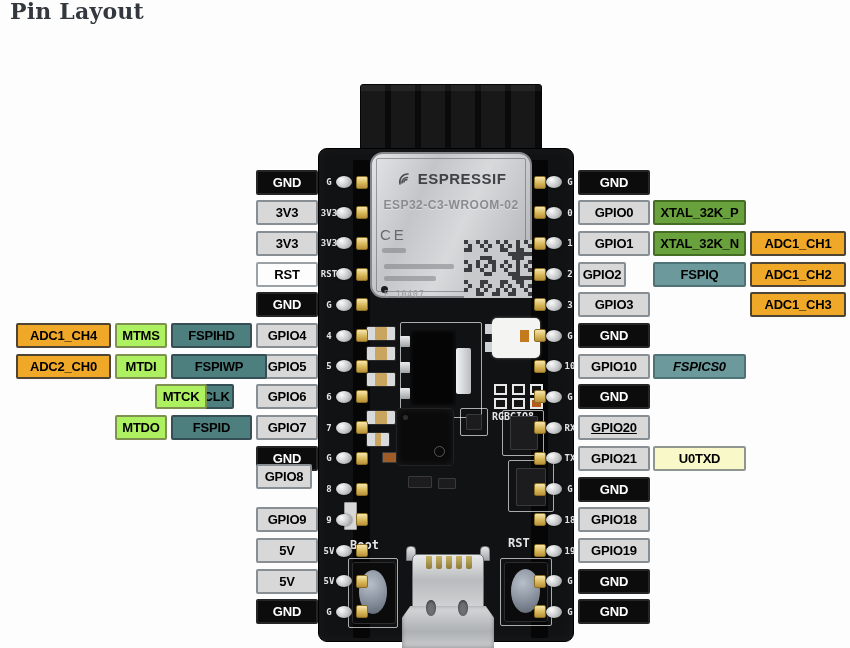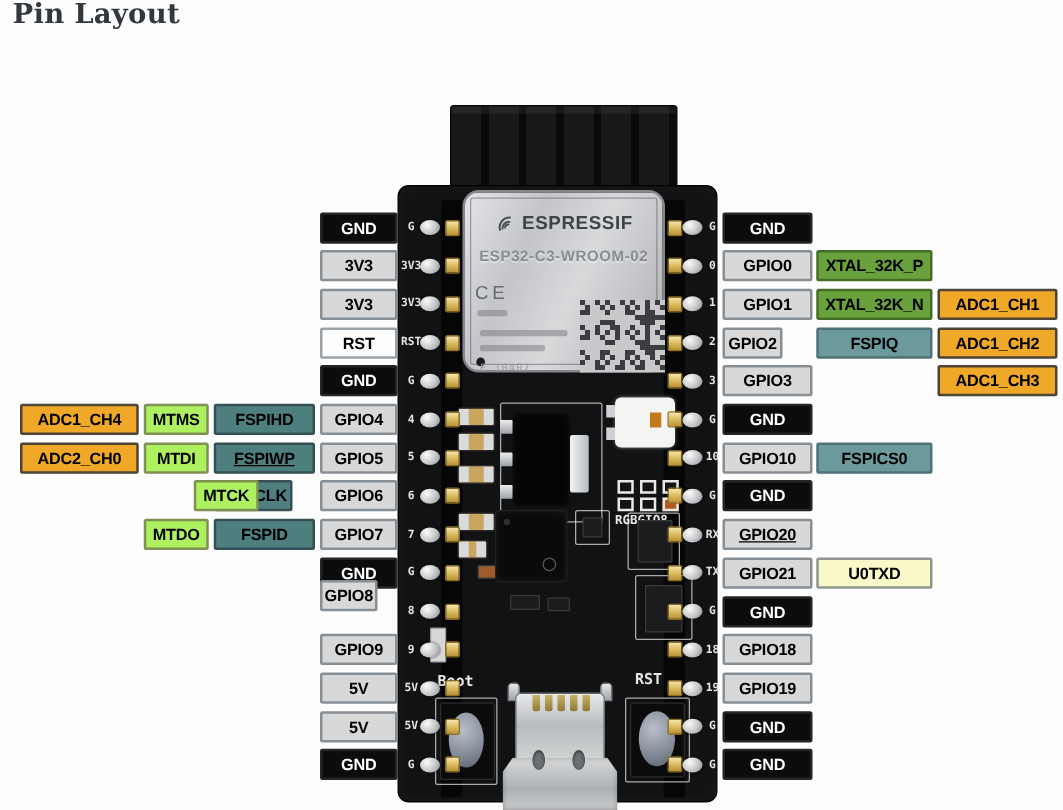--- a/index.html
+++ b/index.html
@@ -298,49 +298,49 @@
 <div class="pcell t-gnd" style="left: 256px; top: 169.5px; width: 62px;">GND</div>
     <div class="pcell t-pin" style="left: 256px; top: 200.214px; width: 62px;">3V3</div>
     <div class="pcell t-pin" style="left: 256px; top: 230.928px; width: 62px;">3V3</div>
     <div class="pcell t-rst" style="left: 256px; top: 261.642px; width: 62px;">RST</div>
     <div class="pcell t-gnd" style="left: 256px; top: 292.356px; width: 62px;">GND</div>
     <div class="pcell t-pin" style="left: 256px; top: 323.07px; width: 62px;">GPIO4</div>
     <div class="pcell t-fspi" style="left: 171px; top: 323.07px; width: 81px;">FSPIHD</div>
     <div class="pcell t-jtag" style="left: 115px; top: 323.07px; width: 52px;">MTMS</div>
     <div class="pcell t-adc" style="left: 16px; top: 323.07px; width: 95px;">ADC1_CH4</div>
     <div class="pcell t-pin" style="left: 256px; top: 353.784px; width: 62px;">GPIO5</div>
-    <div class="pcell t-fspi" style="left: 171px; top: 353.784px; width: 81px; text-decoration: underline;">FSPIWP</div>
+    <div class="pcell t-fspi" style="left: 171px; top: 353.784px; width: 96px;">FSPIWP</div>
     <div class="pcell t-jtag" style="left: 115px; top: 353.784px; width: 52px;">MTDI</div>
     <div class="pcell t-adc" style="left: 16px; top: 353.784px; width: 95px;">ADC2_CH0</div>
     <div class="pcell t-pin" style="left: 256px; top: 384.498px; width: 62px;">GPIO6</div>
     <div class="pcell t-fspi" style="left: 171px; top: 384.498px; width: 63px;">FSPICLK</div>
     <div class="pcell t-jtag" style="left: 115px; top: 384.498px; width: 52px; margin-left: 40px;">MTCK</div>
     <div class="pcell t-pin" style="left: 256px; top: 415.212px; width: 62px;">GPIO7</div>
     <div class="pcell t-fspi" style="left: 171px; top: 415.212px; width: 81px;">FSPID</div>
     <div class="pcell t-jtag" style="left: 115px; top: 415.212px; width: 52px;">MTDO</div>
     <div class="pcell t-gnd" style="left: 256px; top: 445.926px; width: 62px;">GND</div>
-    <div class="pcell t-pin" style="left: 256px; top: 464px; width: 46px;">GPIO8</div>
+    <div class="pcell t-pin" style="left: 256px; top: 464px; width: 56px;">GPIO8</div>
     <div class="pcell t-pin" style="left: 256px; top: 507.354px; width: 62px;">GPIO9</div>
     <div class="pcell t-pin" style="left: 256px; top: 538.068px; width: 62px;">5V</div>
     <div class="pcell t-pin" style="left: 256px; top: 568.782px; width: 62px;">5V</div>
     <div class="pcell t-gnd" style="left: 256px; top: 599.496px; width: 62px;">GND</div>
     <div class="pcell t-gnd" style="left: 578px; top: 169.5px; width: 72px;">GND</div>
     <div class="pcell t-pin" style="left: 578px; top: 200.214px; width: 72px;">GPIO0</div>
     <div class="pcell t-xtal" style="left: 653px; top: 200.214px; width: 93px;">XTAL_32K_P</div>
     <div class="pcell t-pin" style="left: 578px; top: 230.928px; width: 72px;">GPIO1</div>
     <div class="pcell t-xtal" style="left: 653px; top: 230.928px; width: 93px;">XTAL_32K_N</div>
     <div class="pcell t-adc" style="left: 750px; top: 230.928px; width: 96px;">ADC1_CH1</div>
     <div class="pcell t-pin" style="left: 578px; top: 261.642px; width: 48px;">GPIO2</div>
     <div class="pcell t-fspi2" style="left: 653px; top: 261.642px; width: 93px;">FSPIQ</div>
     <div class="pcell t-adc" style="left: 750px; top: 261.642px; width: 96px;">ADC1_CH2</div>
     <div class="pcell t-pin" style="left: 578px; top: 292.356px; width: 72px;">GPIO3</div>
     <div class="pcell t-adc" style="left: 750px; top: 292.356px; width: 96px;">ADC1_CH3</div>
     <div class="pcell t-gnd" style="left: 578px; top: 323.07px; width: 72px;">GND</div>
     <div class="pcell t-pin" style="left: 578px; top: 353.784px; width: 72px;">GPIO10</div>
-    <div class="pcell t-fspi2" style="left: 653px; top: 353.784px; width: 93px;">FSPICS0</div>
+    <div class="pcell t-fspi2" style="left: 653px; top: 353.784px; width: 93px; font-style: italic;">FSPICS0</div>
     <div class="pcell t-gnd" style="left: 578px; top: 384.498px; width: 72px;">GND</div>
     <div class="pcell t-pin" style="left: 578px; top: 415.212px; width: 72px; text-decoration: underline;">GPIO20</div>
     <div class="pcell t-pin" style="left: 578px; top: 445.926px; width: 72px;">GPIO21</div>
     <div class="pcell t-uart" style="left: 653px; top: 445.926px; width: 93px;">U0TXD</div>
     <div class="pcell t-gnd" style="left: 578px; top: 476.64px; width: 72px;">GND</div>
     <div class="pcell t-pin" style="left: 578px; top: 507.354px; width: 72px;">GPIO18</div>
     <div class="pcell t-pin" style="left: 578px; top: 538.068px; width: 72px;">GPIO19</div>
     <div class="pcell t-gnd" style="left: 578px; top: 568.782px; width: 72px;">GND</div>
     <div class="pcell t-gnd" style="left: 578px; top: 599.496px; width: 72px;">GND</div>
     <div class="oval" style="left: 336px; top: 176px;"></div>

